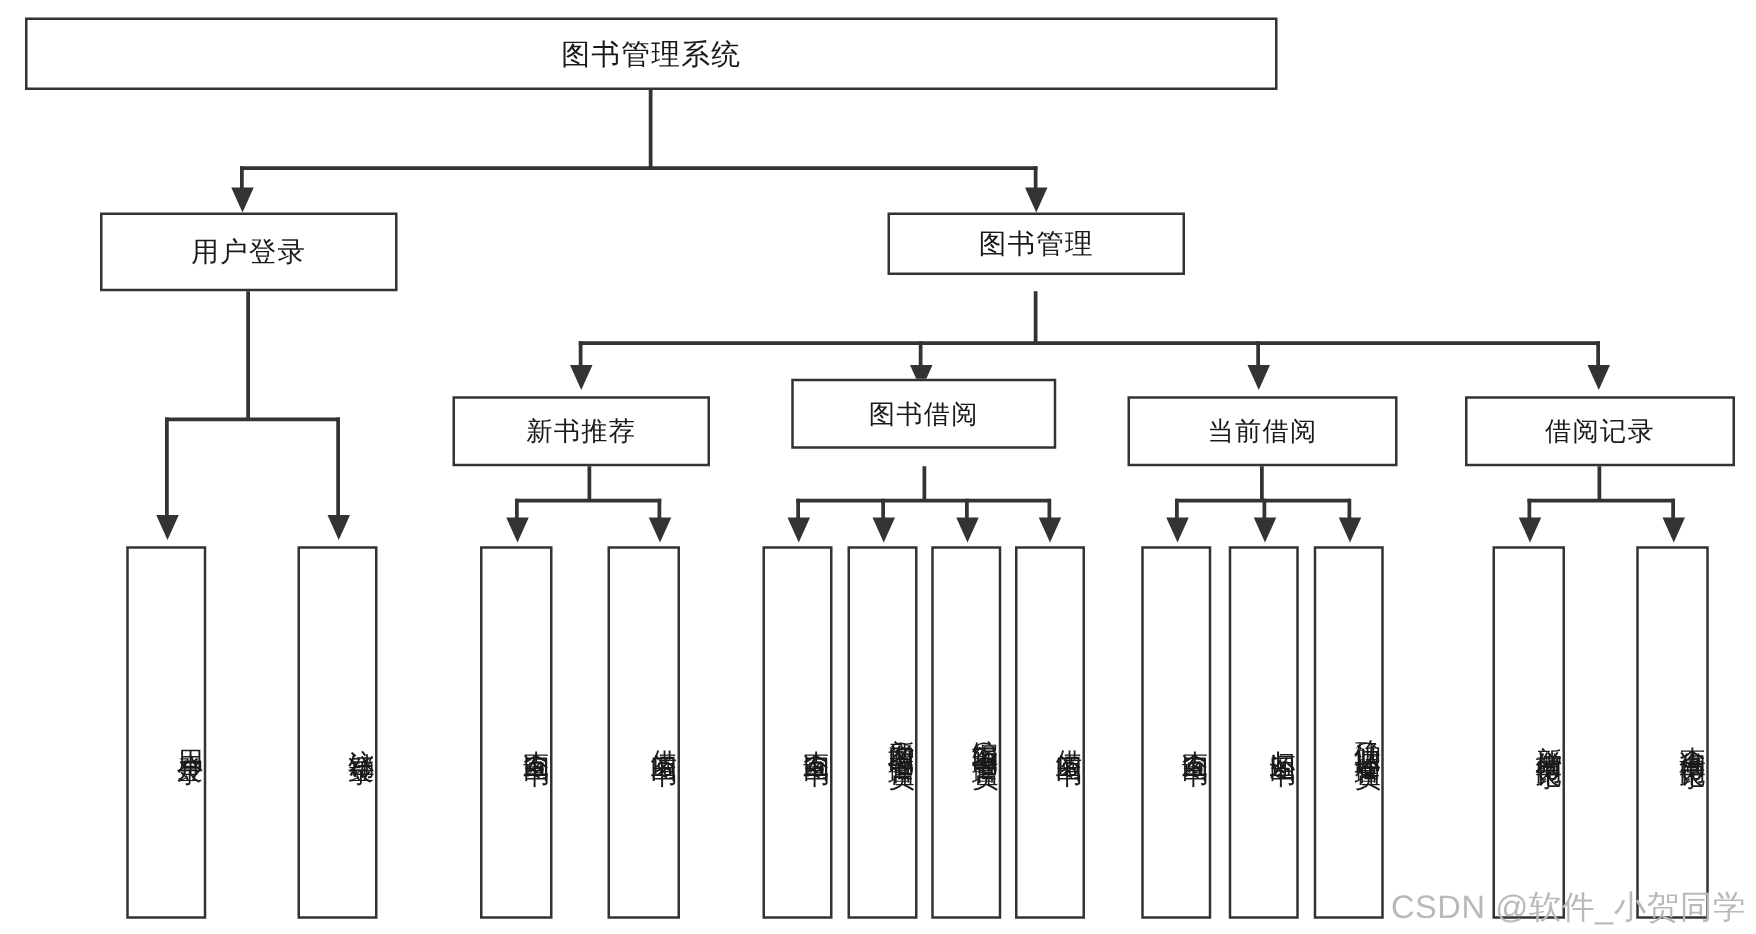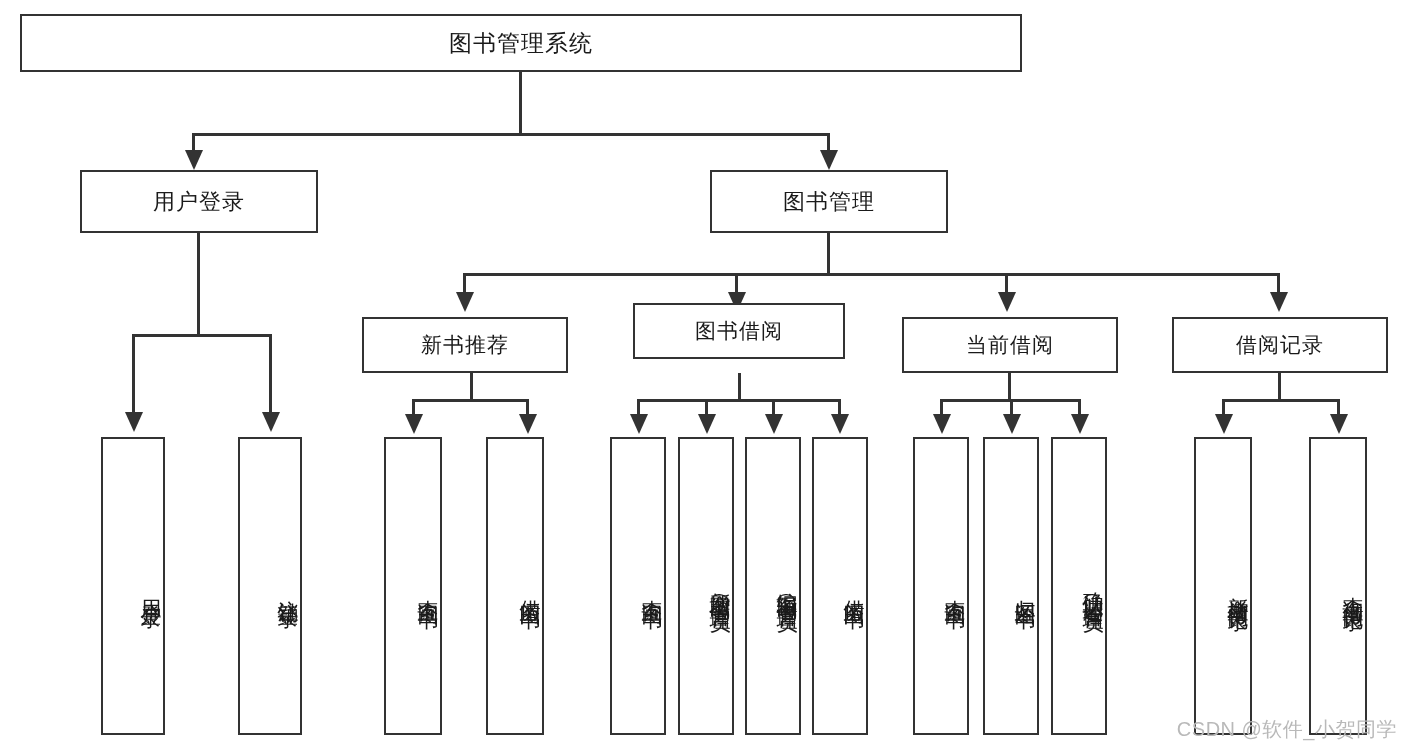--- a/index.html
+++ b/index.html
@@ -73,21 +73,21 @@
     border-left: 9px solid transparent;
     border-right: 9px solid transparent;
     border-top: 20px solid #333333;
   }
 
   
   #watermark {
     position: absolute;
     right: 8px;
     bottom: 4px;
-    font-size: 20px;
+    font-size: 26px;
     color: #b9b9b9;
     letter-spacing: 0.5px;
     white-space: nowrap;
     pointer-events: none;
   }
 </style>
 </head>
 <body>
 
 <div id="canvas">
@@ -99,21 +99,21 @@
   <div class="hline" style="left:192px; top:133px; width:638px;"></div>
 
   <div class="vline" style="left:192px; top:133px; height:20px;"></div>
   <div class="arrow" style="left:185px; top:150px;"></div>
 
   <div class="vline" style="left:827px; top:133px; height:20px;"></div>
   <div class="arrow" style="left:820px; top:150px;"></div>
 
   <div class="node level2" style="left:80px; top:170px; width:238px; height:63px;">用户登录</div>
 
-  <div class="node level2" style="left:710px; top:170px; width:238px; height:63px;">图书管理</div>
+  <div class="node level2" style="left:710px; top:170px; width:238px; height:50px;">图书管理</div>
 
   <div class="vline" style="left:197px; top:233px; height:102px;"></div>
   <div class="hline" style="left:132px; top:334px; width:140px;"></div>
   <div class="vline" style="left:132px; top:334px; height:82px;"></div>
   <div class="arrow" style="left:125px; top:412px;"></div>
   <div class="vline" style="left:269px; top:334px; height:82px;"></div>
   <div class="arrow" style="left:262px; top:412px;"></div>
 
   <div class="vline" style="left:827px; top:233px; height:42px;"></div>
   <div class="hline" style="left:463px; top:273px; width:817px;"></div>

